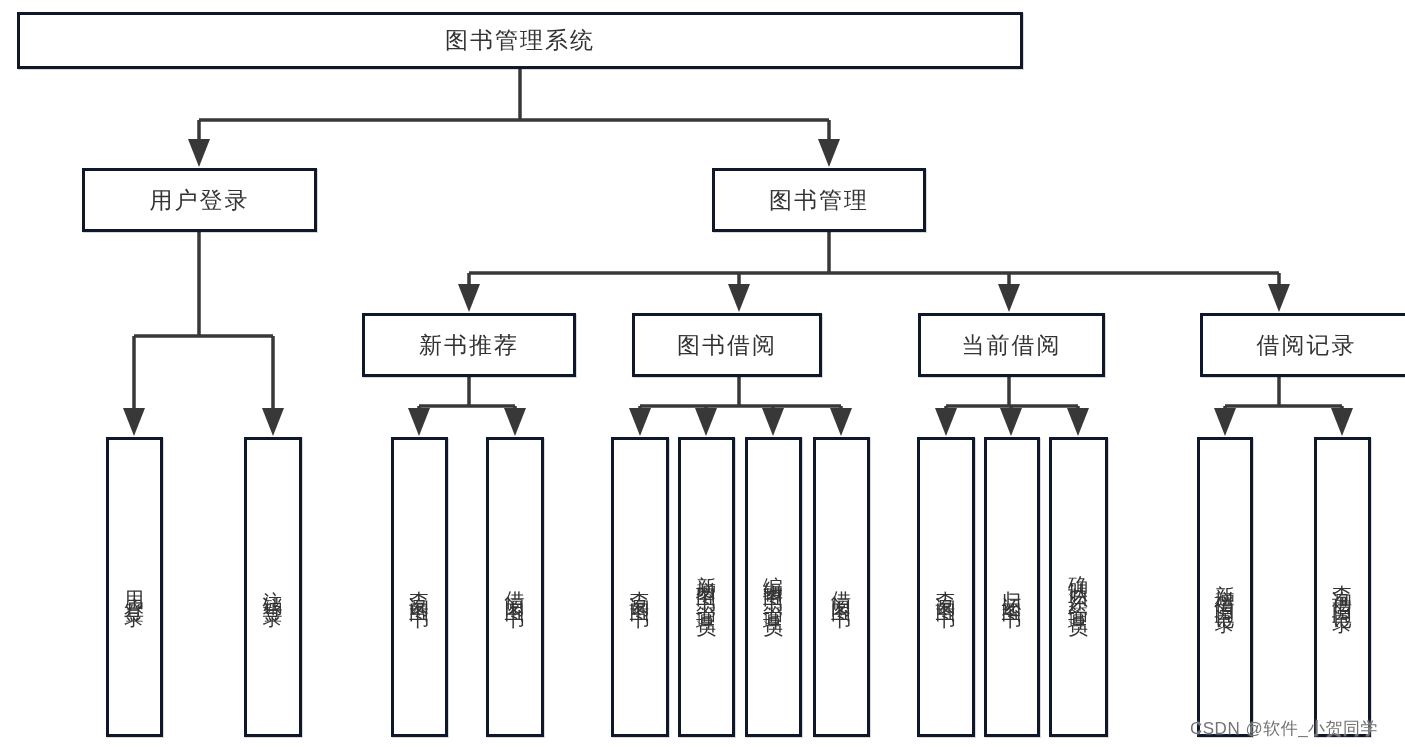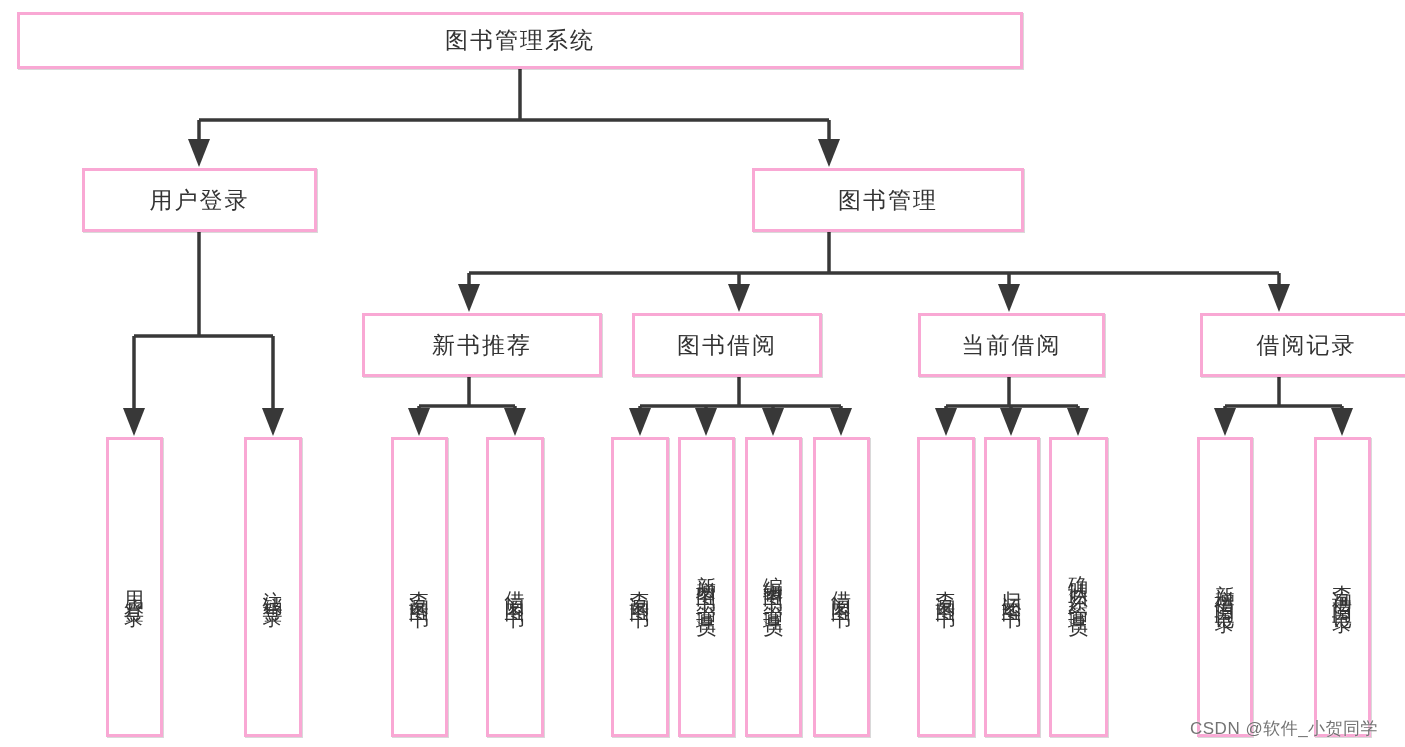--- a/index.html
+++ b/index.html
@@ -19,21 +19,21 @@
     position: absolute;
     left: 0;
     top: 0;
     width: 1405px;
     height: 747px;
     z-index: 1;
   }
   .node {
     position: absolute;
     box-sizing: border-box;
-    border: 3px solid #f9a8d4;
+    border: 3px solid #0f172a;
     background: #ffffff;
     color: #333333;
     display: flex;
     align-items: center;
     justify-content: center;
     text-align: center;
     z-index: 2;
     box-shadow: 1px 1px 0 rgba(0,0,0,0.15);
   }
   .hnode {
@@ -132,23 +132,23 @@
       <polygon points="1011,436 1000,408 1022,408"></polygon>
       <polygon points="1078,436 1067,408 1089,408"></polygon>
       <polygon points="1225,436 1214,408 1236,408"></polygon>
       <polygon points="1342,436 1331,408 1353,408"></polygon>
     </g>
   </svg>
 
   <div class="node hnode" style="left:17px; top:12px; width:1006px; height:57px;">图书管理系统</div>
 
   <div class="node hnode" style="left:82px; top:168px; width:235px; height:64px;">用户登录</div>
-  <div class="node hnode" style="left:712px; top:168px; width:272px; height:64px;margin-left:40px;">图书管理</div>
+  <div class="node hnode" style="left:712px; top:168px; width:214px; height:64px;">图书管理</div>
 
-  <div class="node hnode" style="left:362px; top:313px; width:240px; height:64px;">新书推荐</div>
+  <div class="node hnode" style="left:362px; top:313px; width:214px; height:64px;">新书推荐</div>
   <div class="node hnode" style="left:632px; top:313px; width:190px; height:64px;">图书借阅</div>
   <div class="node hnode" style="left:918px; top:313px; width:187px; height:64px;">当前借阅</div>
   <div class="node hnode" style="left:1200px; top:313px; width:213px; height:64px;">借阅记录</div>
 
   <div class="node vnode" style="left:106px; top:437px; width:57px; height:300px;">用户登录</div>
   <div class="node vnode" style="left:244px; top:437px; width:58px; height:300px;">注销登录</div>
 
   <div class="node vnode" style="left:391px; top:437px; width:57px; height:300px;">查询图书</div>
   <div class="node vnode" style="left:486px; top:437px; width:58px; height:300px;">借阅图书</div>
 

